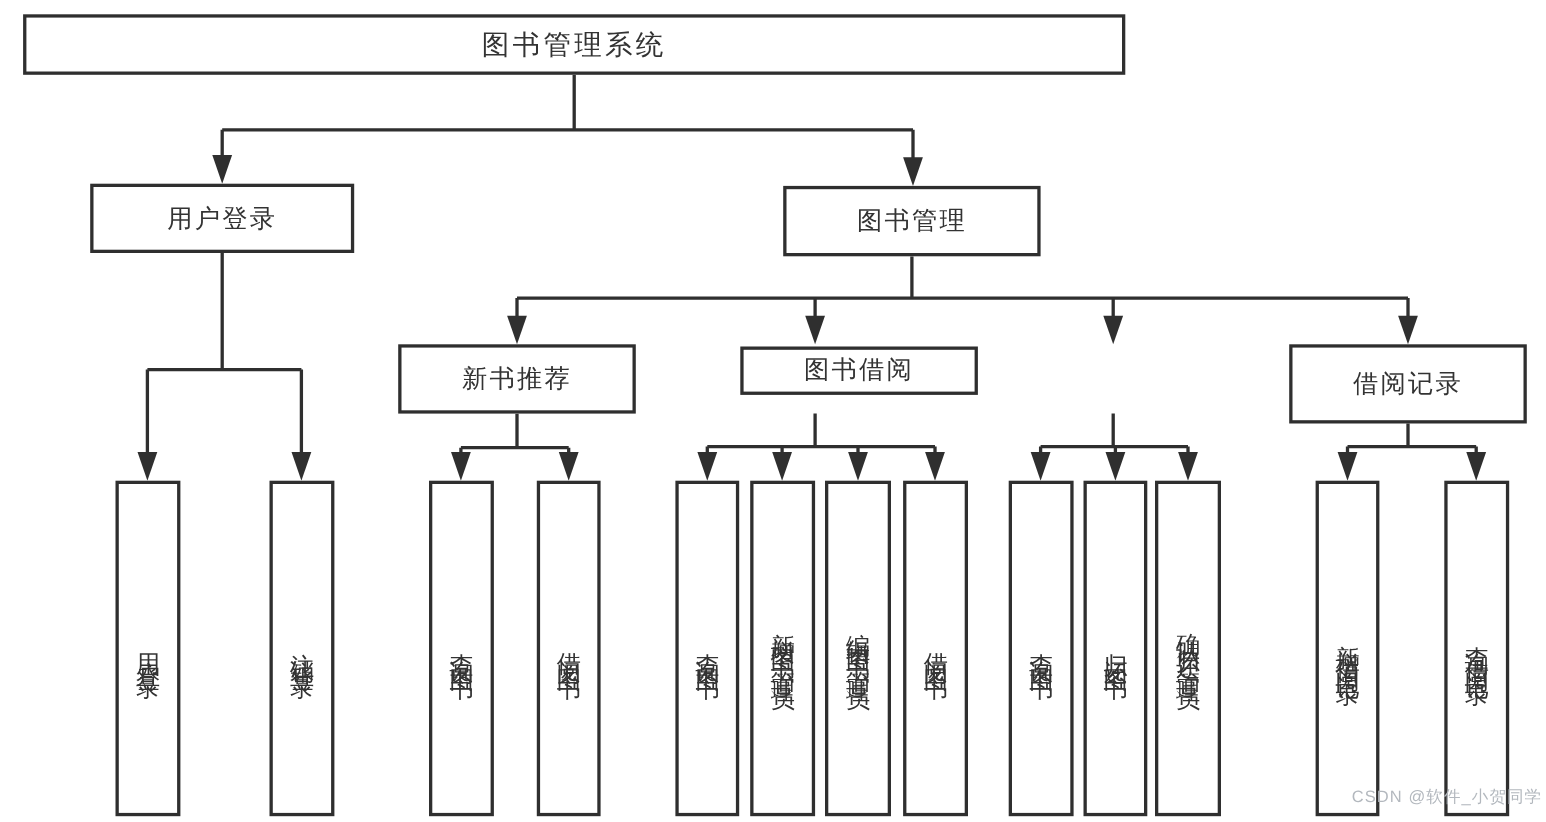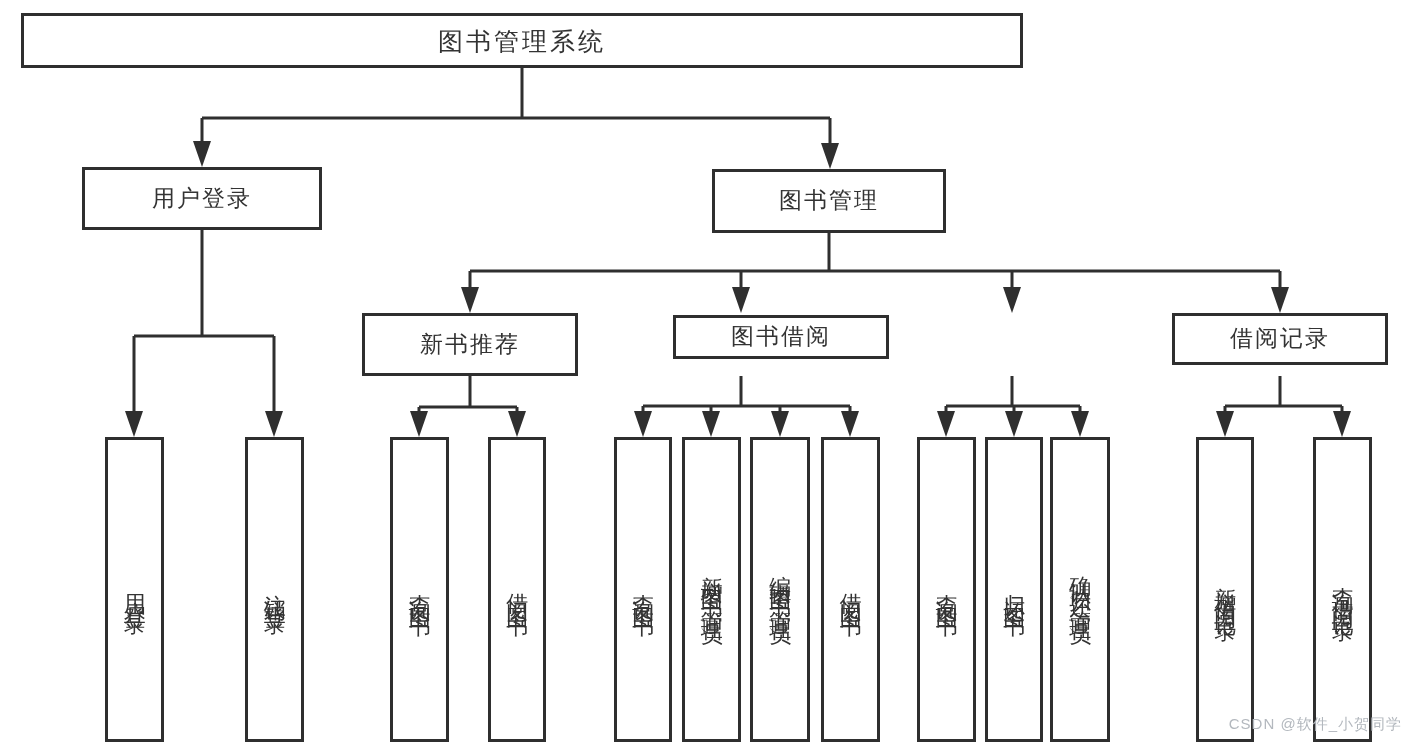--- a/index.html
+++ b/index.html
@@ -97,21 +97,21 @@
     </g>
   </svg>
 
   <div class="node title" style="left:21px; top:13px; width:1002px; height:55px;">图书管理系统</div>
 
   <div class="node h" style="left:82px; top:167px; width:240px; height:63px;">用户登录</div>
   <div class="node h" style="left:712px; top:169px; width:234px; height:64px;">图书管理</div>
 
   <div class="node h" style="left:362px; top:313px; width:216px; height:63px;">新书推荐</div>
   <div class="node h" style="left:633px; top:315px; width:216px; height:44px;margin-left:40px;">图书借阅</div>
-  <div class="node h" style="left:1172px; top:313px; width:216px; height:52px;">借阅记录</div>
+  <div class="node h" style="left:1172px; top:313px; width:216px; height:72px;">借阅记录</div>
 
   <div class="node v" style="left:105px; top:437px; width:59px; height:305px;">用户登录</div>
   <div class="node v" style="left:245px; top:437px; width:59px; height:305px;">注销登录</div>
 
   <div class="node v" style="left:390px; top:437px; width:59px; height:305px;">查询图书</div>
   <div class="node v" style="left:488px; top:437px; width:58px; height:305px;">借阅图书</div>
 
   <div class="node v" style="left:614px; top:437px; width:58px; height:305px;">查询图书</div>
   <div class="node v" style="left:682px; top:437px; width:59px; height:305px;">新增图书（管理员）</div>
   <div class="node v" style="left:750px; top:437px; width:60px; height:305px;">编辑图书（管理员）</div>

